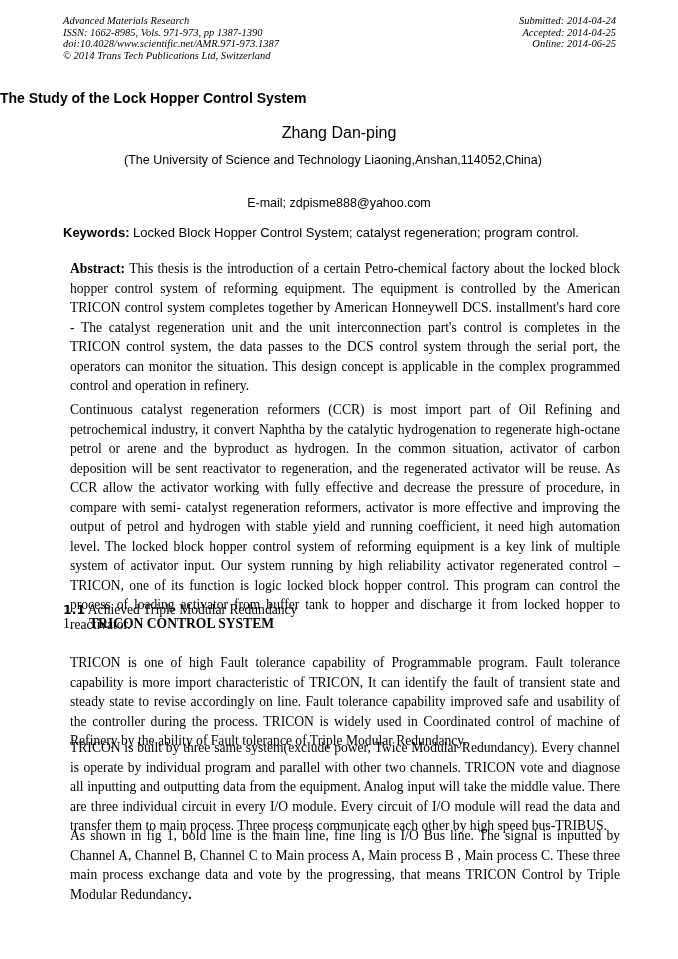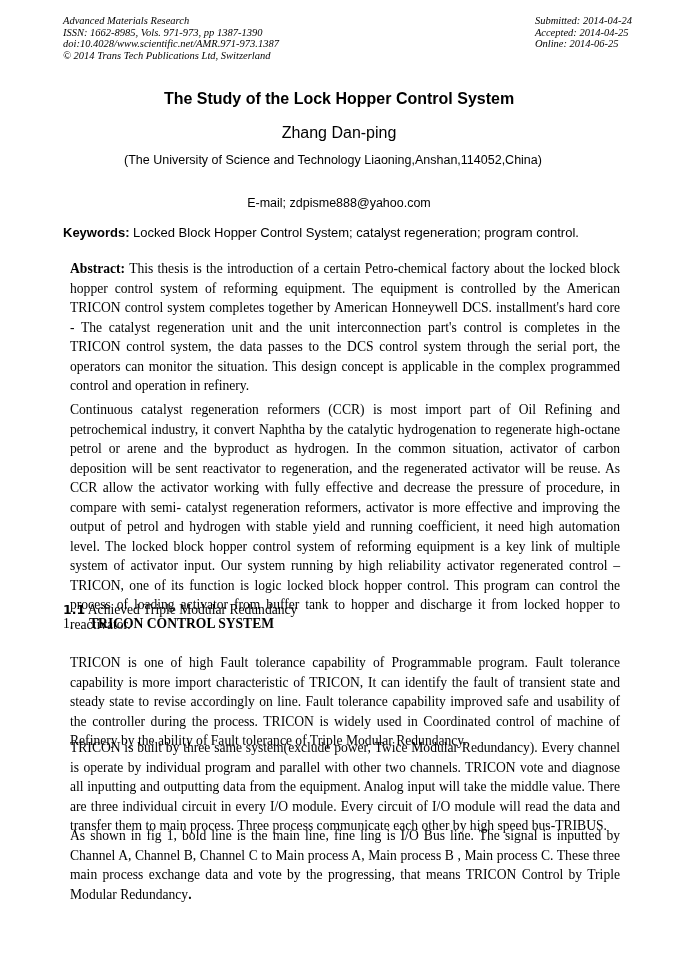--- a/index.html
+++ b/index.html
@@ -1,21 +1,21 @@
 <!DOCTYPE html>
 <html><head>
 <meta charset="utf-8">
 <style>
   html, body { margin: 0; padding: 0; background: #ffffff; }
   body { width: 678px; height: 959px; position: relative; overflow: hidden; color: #000; }
   .hdr { position: absolute; top: 15px; font-family: "Liberation Serif", serif; font-style: italic; font-size: 10.5px; line-height: 11.5px; }
   .hdr-left { left: 63px; }
-  .hdr-right { right: 46px; }
+  .hdr-right { right: 62px; text-align: right; }
   .hdr div { white-space: nowrap; }
-  .title { position: absolute; top: 90px; left: 0; width: 678px; text-align: center; font-family: "Liberation Sans", sans-serif; font-weight: bold; font-size: 16px; }
+  .title { position: absolute; top: 90px; left: 0; width: 678px; text-align: left; font-family: "Liberation Sans", sans-serif; font-weight: bold; font-size: 14px; }
   .author { position: absolute; top: 124px; left: 0; width: 678px; text-align: center; font-family: "Liberation Sans", sans-serif; font-size: 16px; }
   .affil { position: absolute; top: 153px; left: 0; width: 666px; text-align: center; font-family: "Liberation Sans", sans-serif; font-size: 12.5px; }
   .email { position: absolute; top: 196px; left: 0; width: 678px; text-align: center; font-family: "Liberation Sans", sans-serif; font-size: 12.5px; }
   .keywords { position: absolute; top: 225px; left: 63px; width: 552px; font-family: "Liberation Sans", sans-serif; font-size: 13px; white-space: nowrap; }
   .keywords b { font-weight: bold; }
   .para { position: absolute; left: 70px; width: 550px; font-family: "Liberation Serif", serif; font-size: 13.6px; line-height: 19.5px; text-align: justify; }
   .para b { font-weight: bold; }
   .abstract { top: 259px; }
   .ccr { top: 400px; }
   .sec { position: absolute; left: 63px; font-family: "Liberation Serif", serif; font-size: 13.6px; line-height: 19.5px; white-space: nowrap; }

